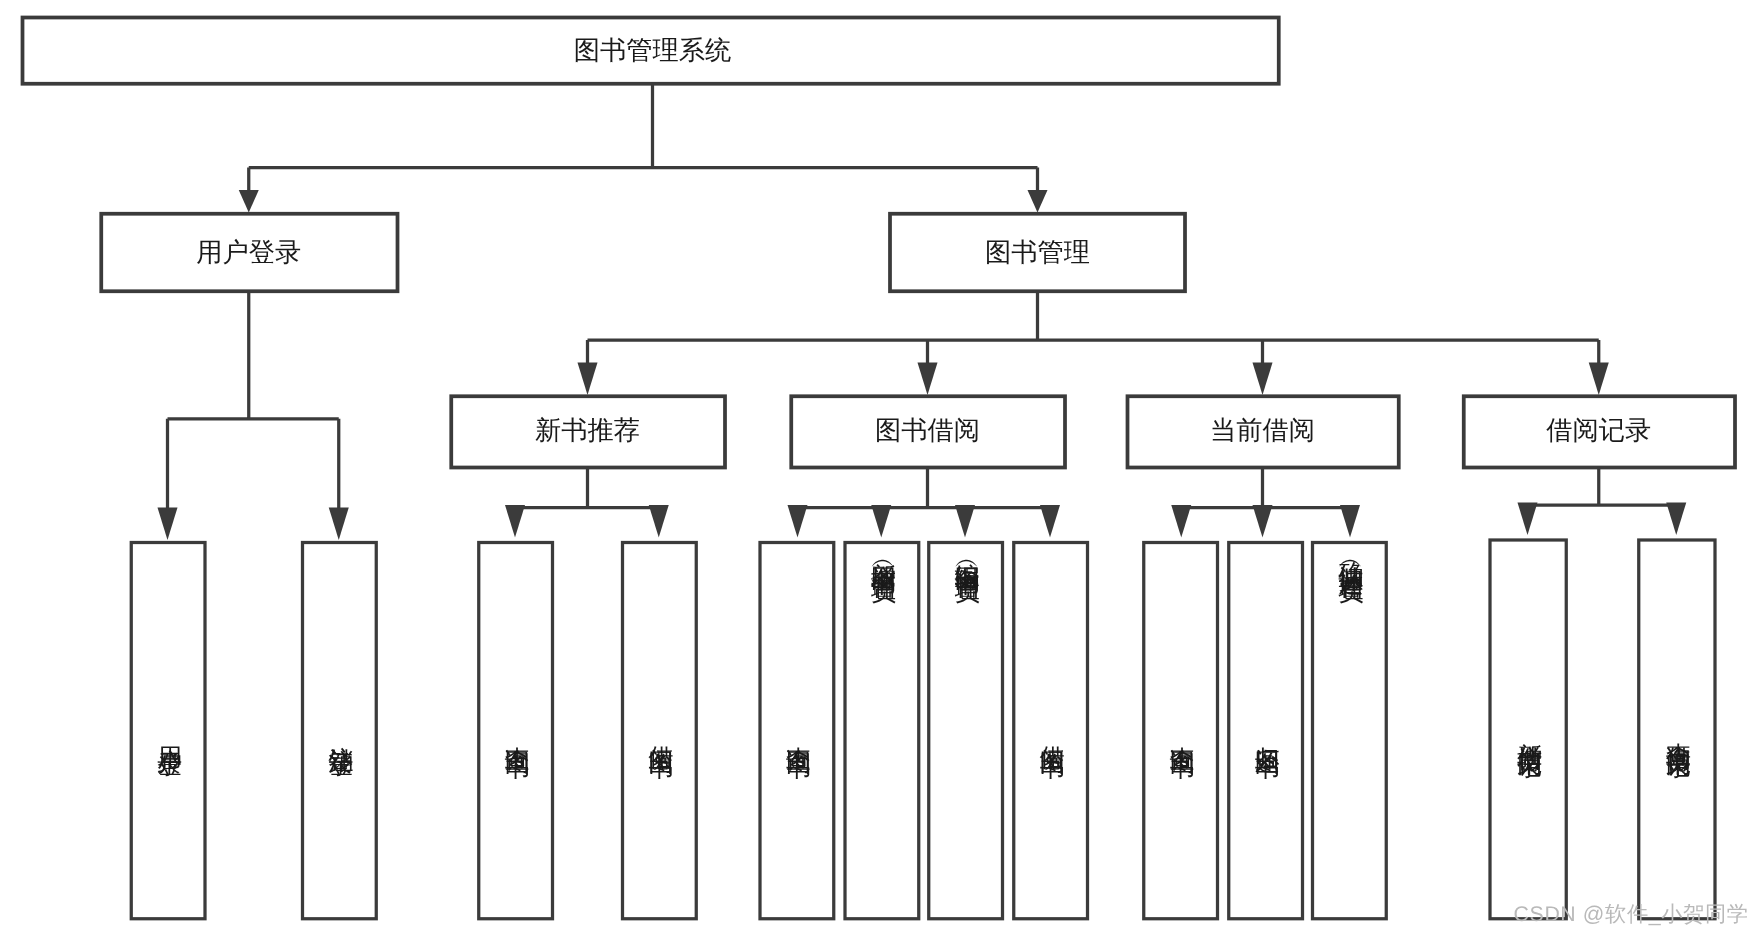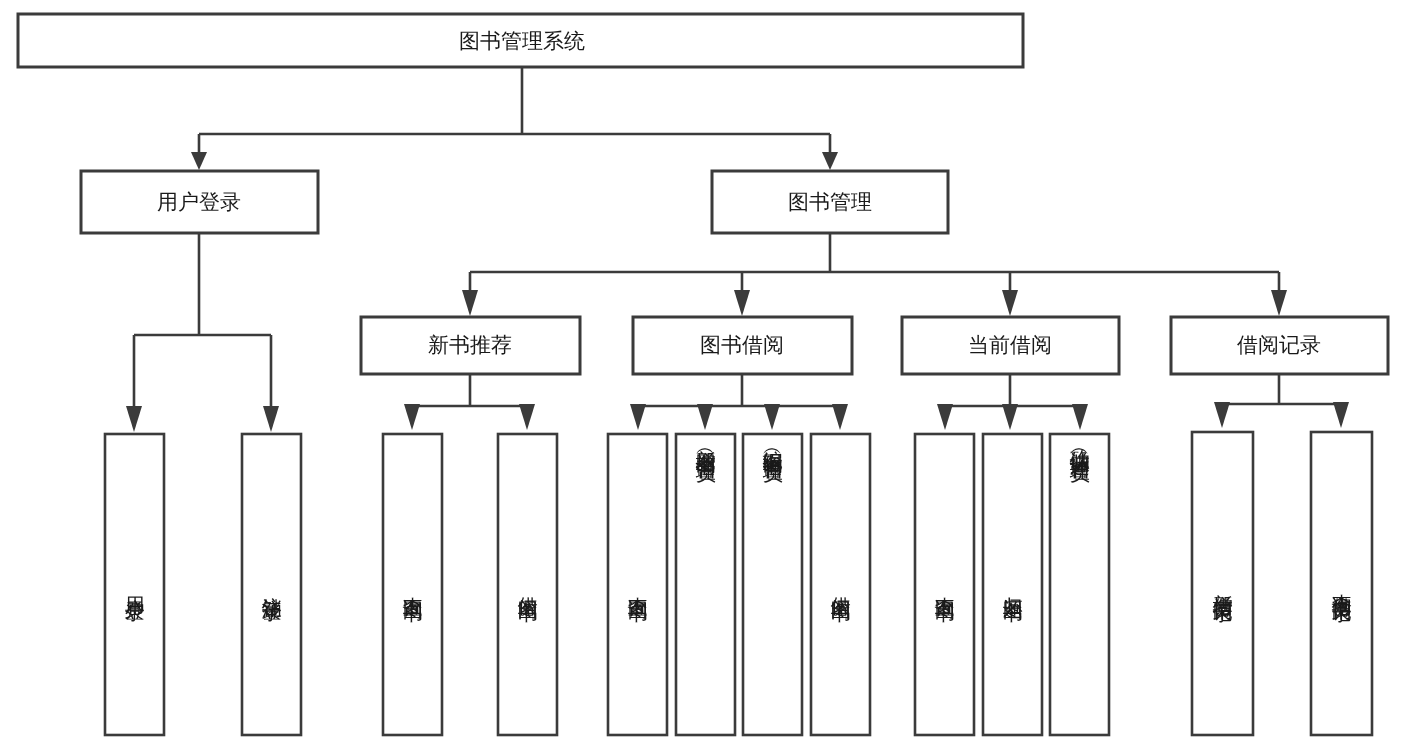--- a/index.html
+++ b/index.html
@@ -227,13 +227,14 @@
     <span class="leaf-label">确认归还（管理员）</span>
   </div>
 
   <div class="leaf-label-holder" style="left:1192px; top:432px; width:61px; height:303px;">
     <span class="leaf-label">新增借阅记录</span>
   </div>
   <div class="leaf-label-holder" style="left:1311px; top:432px; width:61px; height:303px;">
     <span class="leaf-label">查询借阅记录</span>
   </div>
 
+  <div class="watermark">CSDN @软件_小贺同学</div>
 </div>
 
 </body></html>

